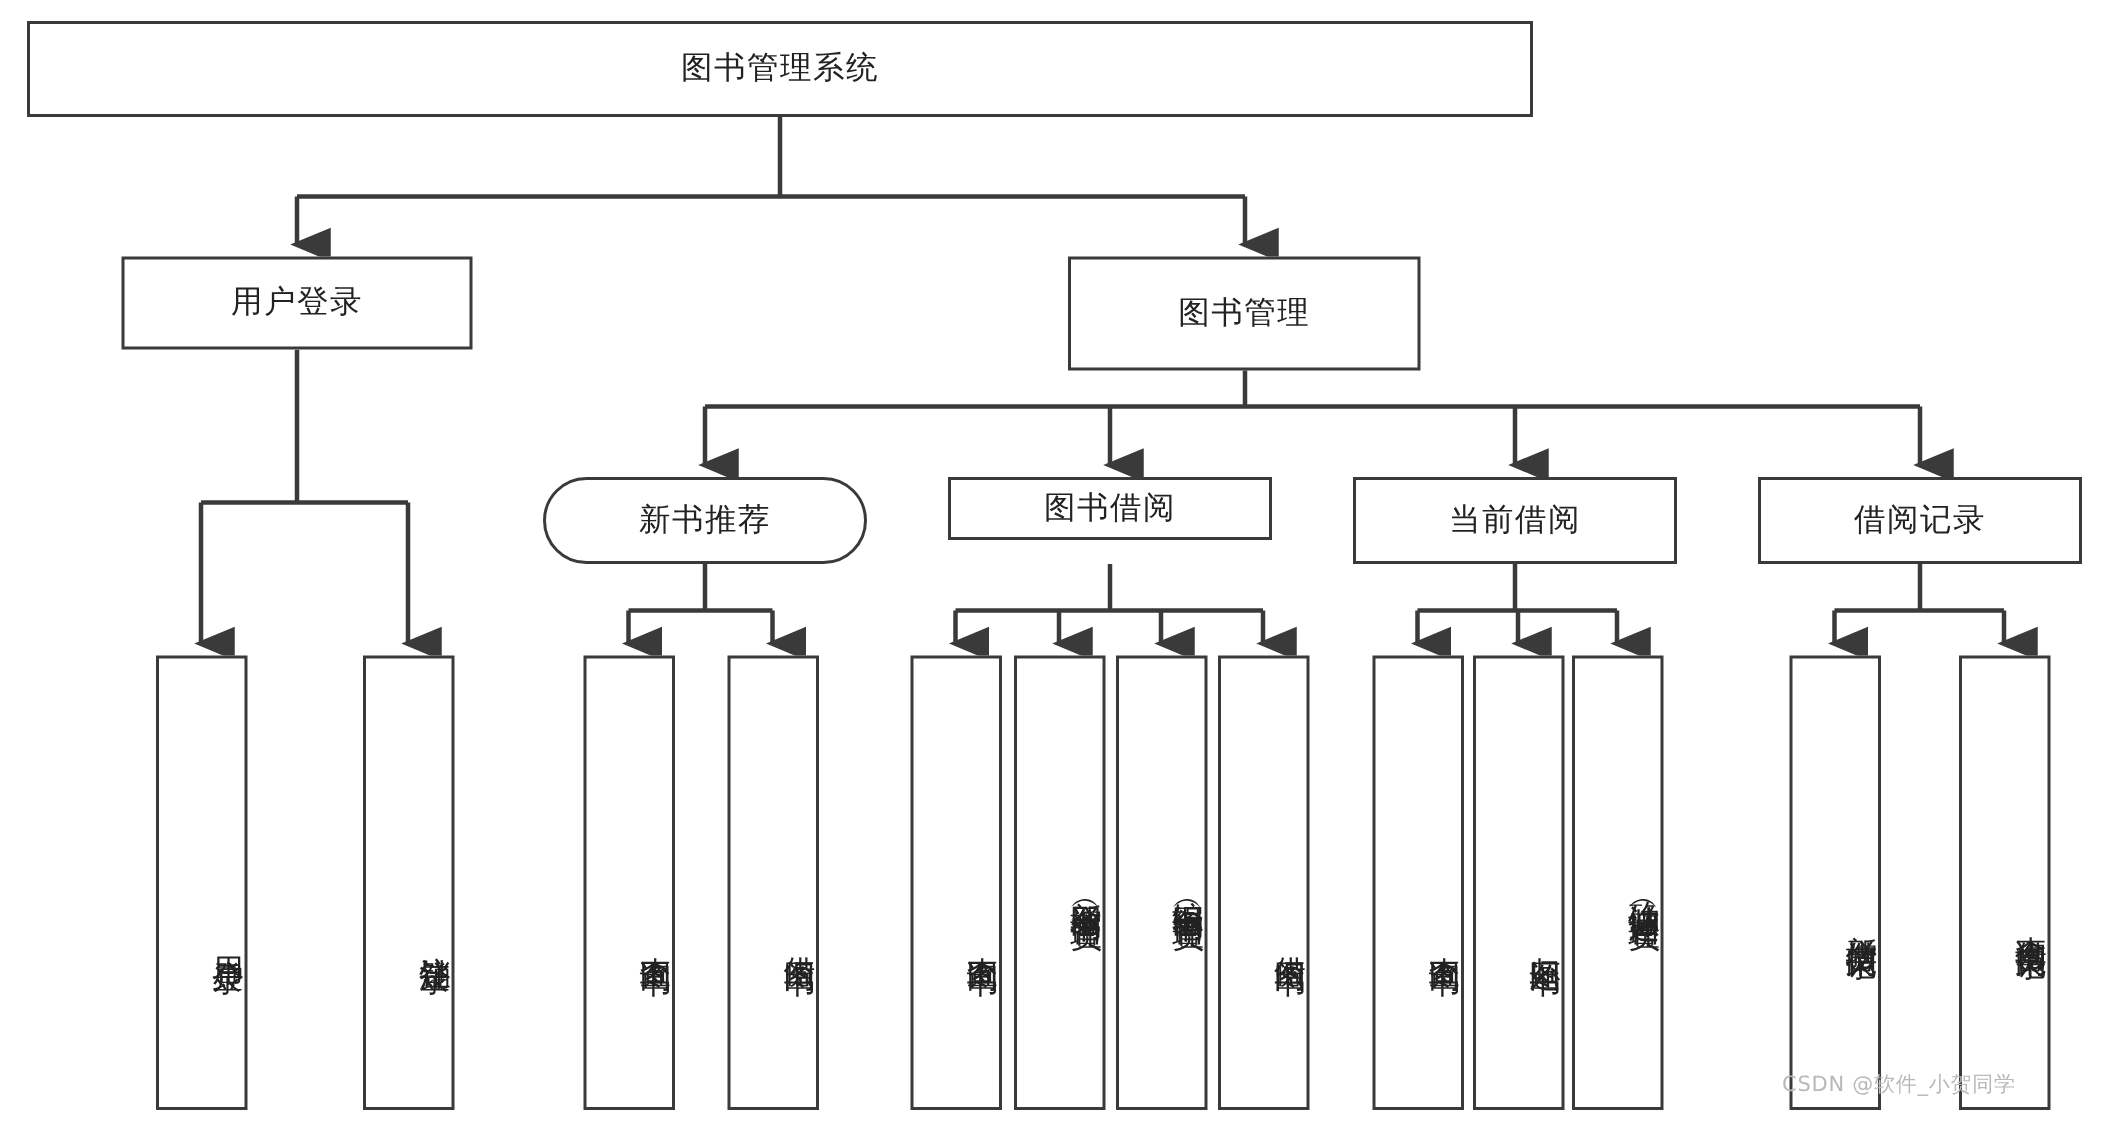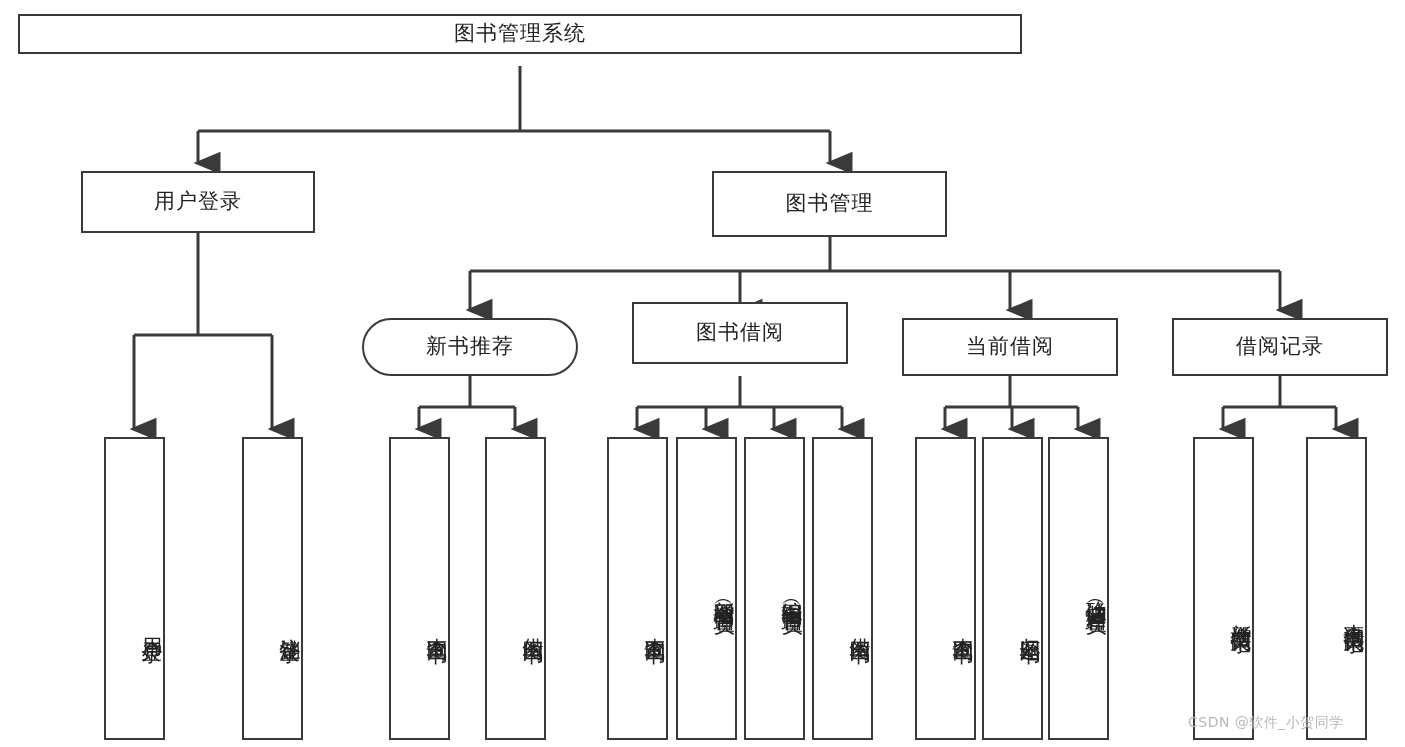--- a/index.html
+++ b/index.html
@@ -113,35 +113,35 @@
       <path d="M 1012 407 L 1012 429" marker-end="url(#arrow)"></path>
       <path d="M 1078 407 L 1078 429" marker-end="url(#arrow)"></path>
 
       <path d="M 1280 376 L 1280 407"></path>
       <path d="M 1223 407 L 1336 407"></path>
       <path d="M 1223 407 L 1223 429" marker-end="url(#arrow)"></path>
       <path d="M 1336 407 L 1336 429" marker-end="url(#arrow)"></path>
     </g>
   </svg>
 
-  <div class="node horiz" style="left:18px; top:14px; width:1004px; height:40px;">
+  <div class="node horiz" style="left:18px; top:14px; width:1004px; height:64px;">
     <span class="node-label">图书管理系统</span>
   </div>
 
   <div class="node horiz" style="left:81px; top:171px; width:234px; height:62px;">
     <span class="node-label">用户登录</span>
   </div>
-  <div class="node horiz" style="left:712px; top:171px; width:235px; height:66px;">
+  <div class="node horiz" style="left:712px; top:171px; width:235px; height:76px;">
     <span class="node-label">图书管理</span>
   </div>
 
   <div class="node horiz" style="left:362px; top:318px; width:216px; height:58px;border-radius:29px;">
     <span class="node-label">新书推荐</span>
   </div>
-  <div class="node horiz" style="left:632px; top:302px; width:216px; height:62px;">
+  <div class="node horiz" style="left:632px; top:318px; width:216px; height:42px;">
     <span class="node-label">图书借阅</span>
   </div>
   <div class="node horiz" style="left:902px; top:318px; width:216px; height:58px;">
     <span class="node-label">当前借阅</span>
   </div>
   <div class="node horiz" style="left:1172px; top:318px; width:216px; height:58px;">
     <span class="node-label">借阅记录</span>
   </div>
 
   <div class="node vert" style="left:104px; top:437px; width:61px; height:303px; padding-top:72px;">

